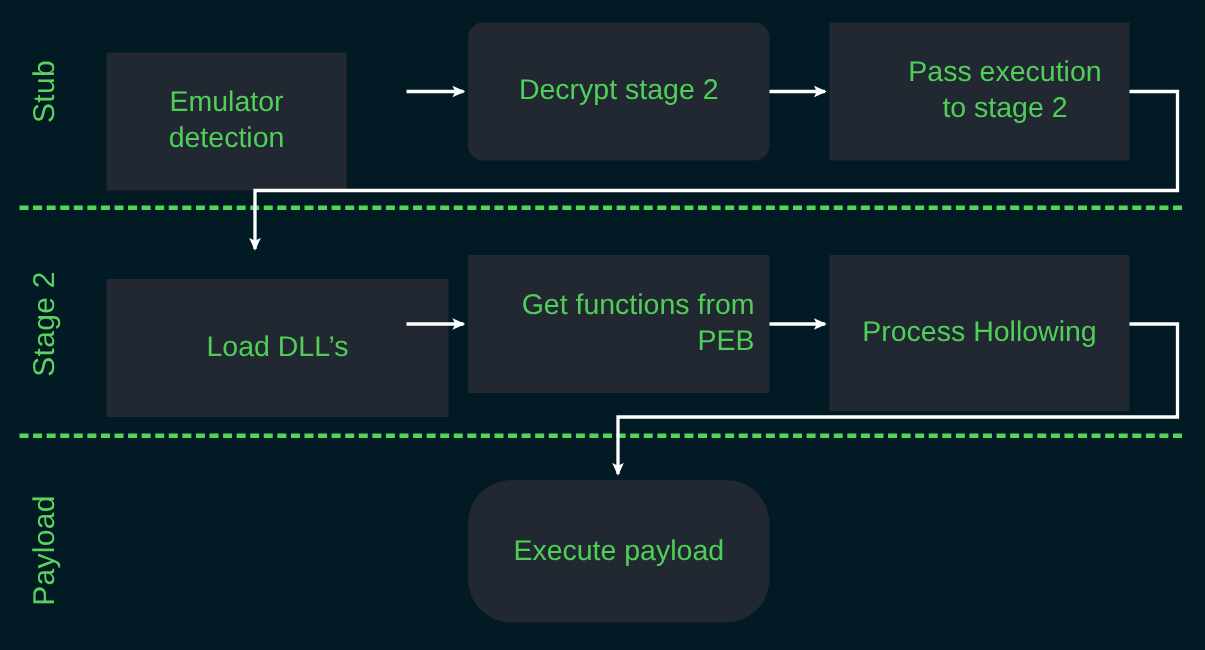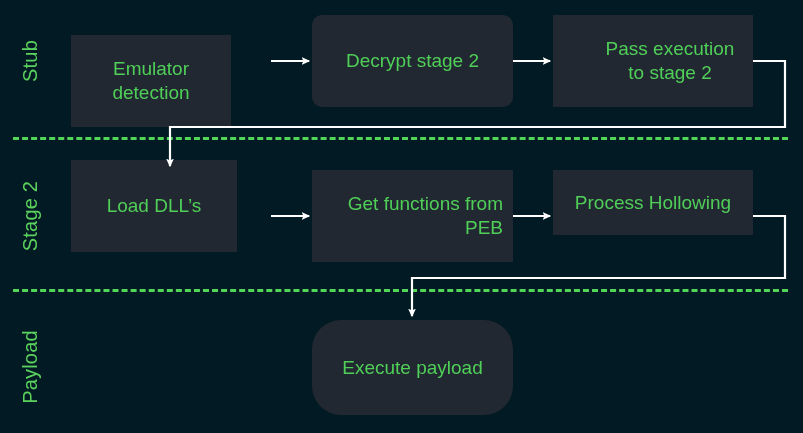--- a/index.html
+++ b/index.html
@@ -78,29 +78,29 @@
   </div>
 
   <div class="node" style="left:312px;top:15px;width:201px;height:92px;border-radius:10px;">
     <span>Decrypt stage 2</span>
   </div>
 
   <div class="node" style="left:553px;top:15px;width:200px;height:92px;padding-left:44px;">
     <span>Pass execution to stage 2</span>
   </div>
 
-  <div class="node" style="left:71px;top:160px;width:166px;height:92px;">
+  <div class="node" style="left:71px;top:186px;width:228px;height:92px;">
     <span>Load DLL’s</span>
   </div>
 
   <div class="node" style="left:312px;top:170px;width:201px;height:92px;text-align:right;">
     <span>Get functions from PEB</span>
   </div>
 
-  <div class="node" style="left:553px;top:170px;width:200px;height:65px;">
+  <div class="node" style="left:553px;top:170px;width:200px;height:104px;">
     <span>Process Hollowing</span>
   </div>
 
   <div class="node" style="left:312px;top:320px;width:201px;height:95px;border-radius:29px;">
     <span>Execute payload</span>
   </div>
 
   <svg class="wires" viewBox="0 0 803 433">
     <defs>
       <marker id="ah" markerWidth="9" markerHeight="9" refX="7.4" refY="4.5" orient="auto" markerUnits="userSpaceOnUse">

